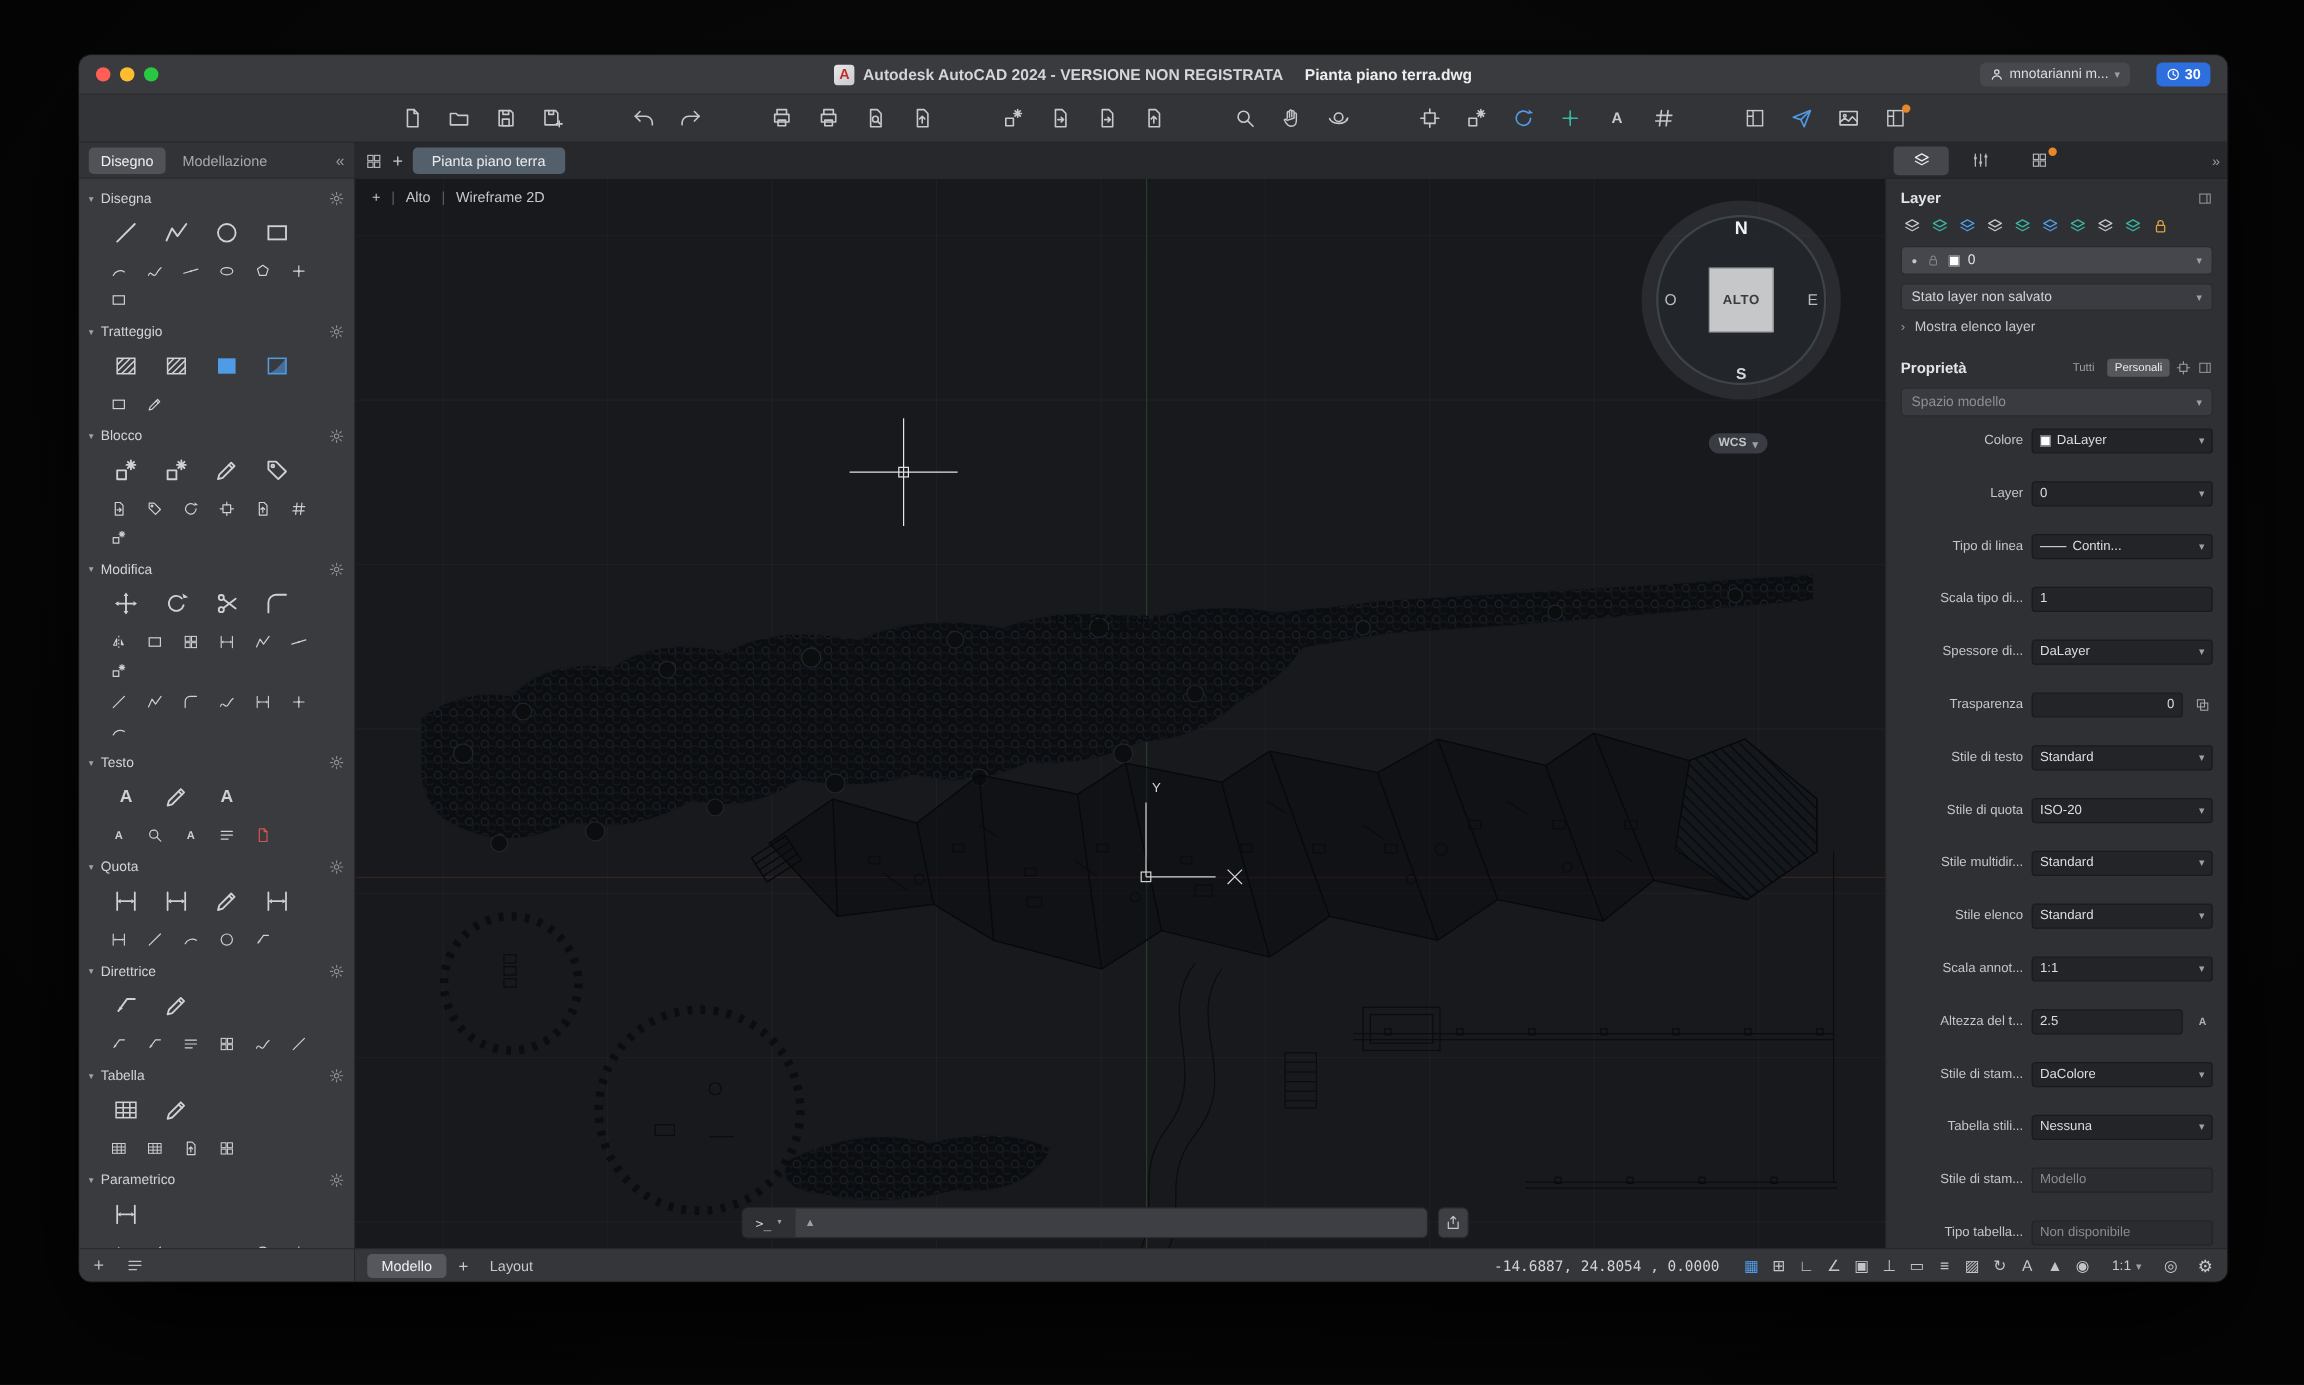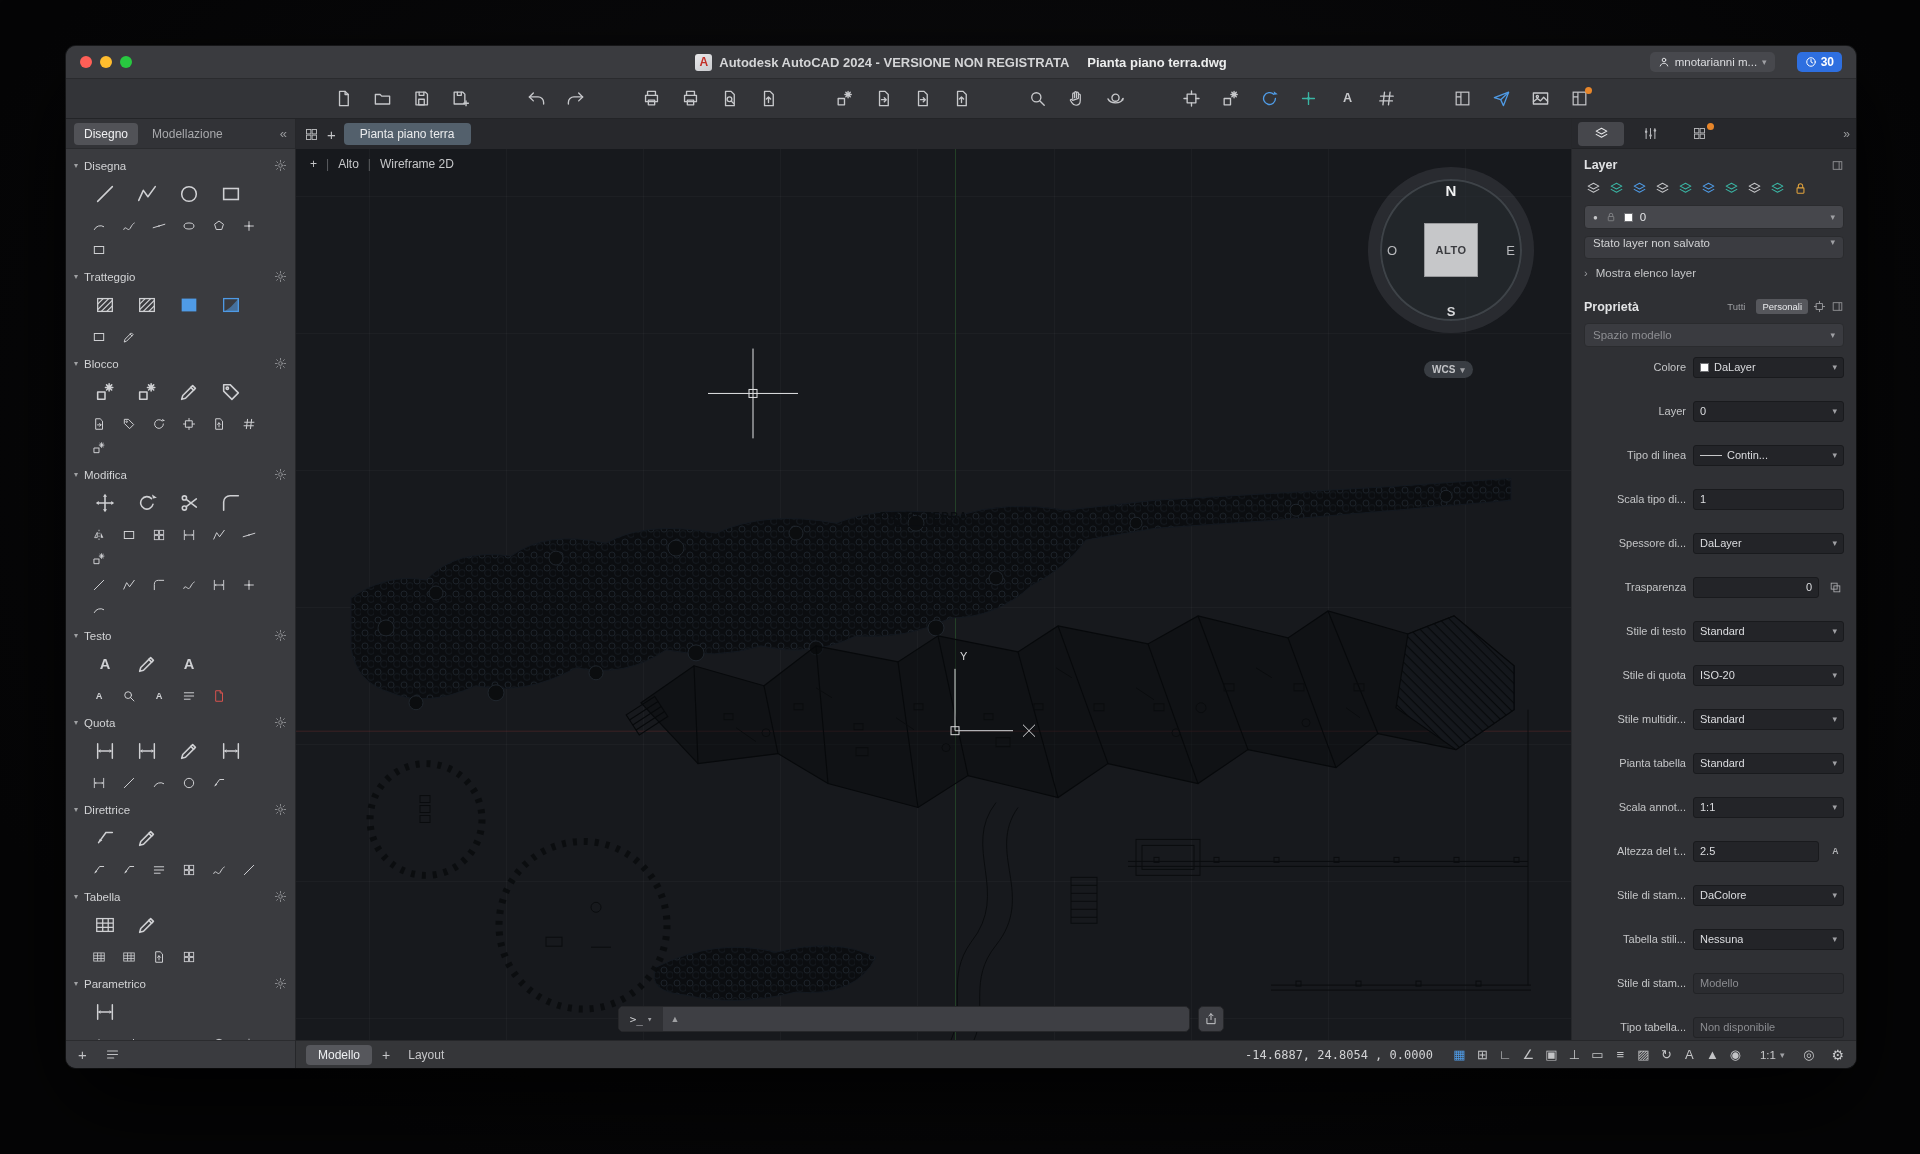--- a/index.html
+++ b/index.html
@@ -134,21 +134,21 @@
   .rp-title { font-size:12.5px; font-weight:600; color:#e2e3e5; }
   .rp-panel-btn { margin-left:auto; color:#9b9c9f; padding:0; }
   .rp-panel-btn .ic { width:13px; height:13px; }
   .layer-toolbar { display:flex; gap:4px; margin:8px 0; }
   .layer-toolbar button { padding:0; width:19px; height:17px; display:flex; align-items:center; justify-content:center; color:#c5c6c9; }
   .layer-toolbar .ic { width:15px; height:15px; }
   .layer-current { height:24px; background:#46474c; border:1px solid #2a2b2e; border-radius:4px; display:flex; align-items:center; gap:7px; padding:0 8px; color:#e4e5e7; }
   .layer-current .dot { font-size:8px; color:#c6c7c9; }
   .layer-current .ic { width:12px; height:12px; }
   .swatch { width:9px; height:9px; background:#ffffff; border:1px solid #6f7074; display:inline-block; }
-  .layer-state { margin-top:7px; height:23px; background:#3b3c41; border:1px solid #2a2b2e; border-radius:4px; display:flex; padding:0 8px; color:#d2d3d5; }
+  .layer-state { margin-top:7px; height:23px; background:#3b3c41; border:1px solid #2a2b2e; border-radius:4px; display:flex; align-items:center; padding:0 8px; color:#d2d3d5; }
   .layer-show { margin-top:8px; display:flex; align-items:center; gap:8px; color:#c6c7c9; }
   .layer-show .arrow { font-size:11px; color:#9b9c9f; }
 
   .props { margin-top:20px; }
   .props-head { display:flex; align-items:center; gap:5px; }
   .props-title { font-size:12.5px; font-weight:600; color:#e2e3e5; margin-right:auto; }
   .filter-pill { font-size:9.5px; padding:2px 6px; border-radius:3px; color:#9d9ea2; }
   .filter-pill.active { background:#56575c; color:#e9eaec; }
   .props-head .hbtn { padding:0; color:#9b9c9f; }
   .props-head .ic { width:13px; height:13px; }
@@ -1648,21 +1648,21 @@
                       </div>
                     </div>
                     <div class="prop-row">
                       <span class="prop-label">Stile multidir...</span>
                       <div class="prop-field dropdown">
                         <span class="pf-val">Standard</span>
                         <span class="chev">▾</span>
                       </div>
                     </div>
                     <div class="prop-row">
-                      <span class="prop-label">Pianta tabella</span>
+                      <span class="prop-label">Stile elenco</span>
                       <div class="prop-field dropdown">
                         <span class="pf-val">Standard</span>
                         <span class="chev">▾</span>
                       </div>
                     </div>
                     <div class="prop-row">
                       <span class="prop-label">Scala annot...</span>
                       <div class="prop-field dropdown">
                         <span class="pf-val">1:1</span>
                         <span class="chev">▾</span>

